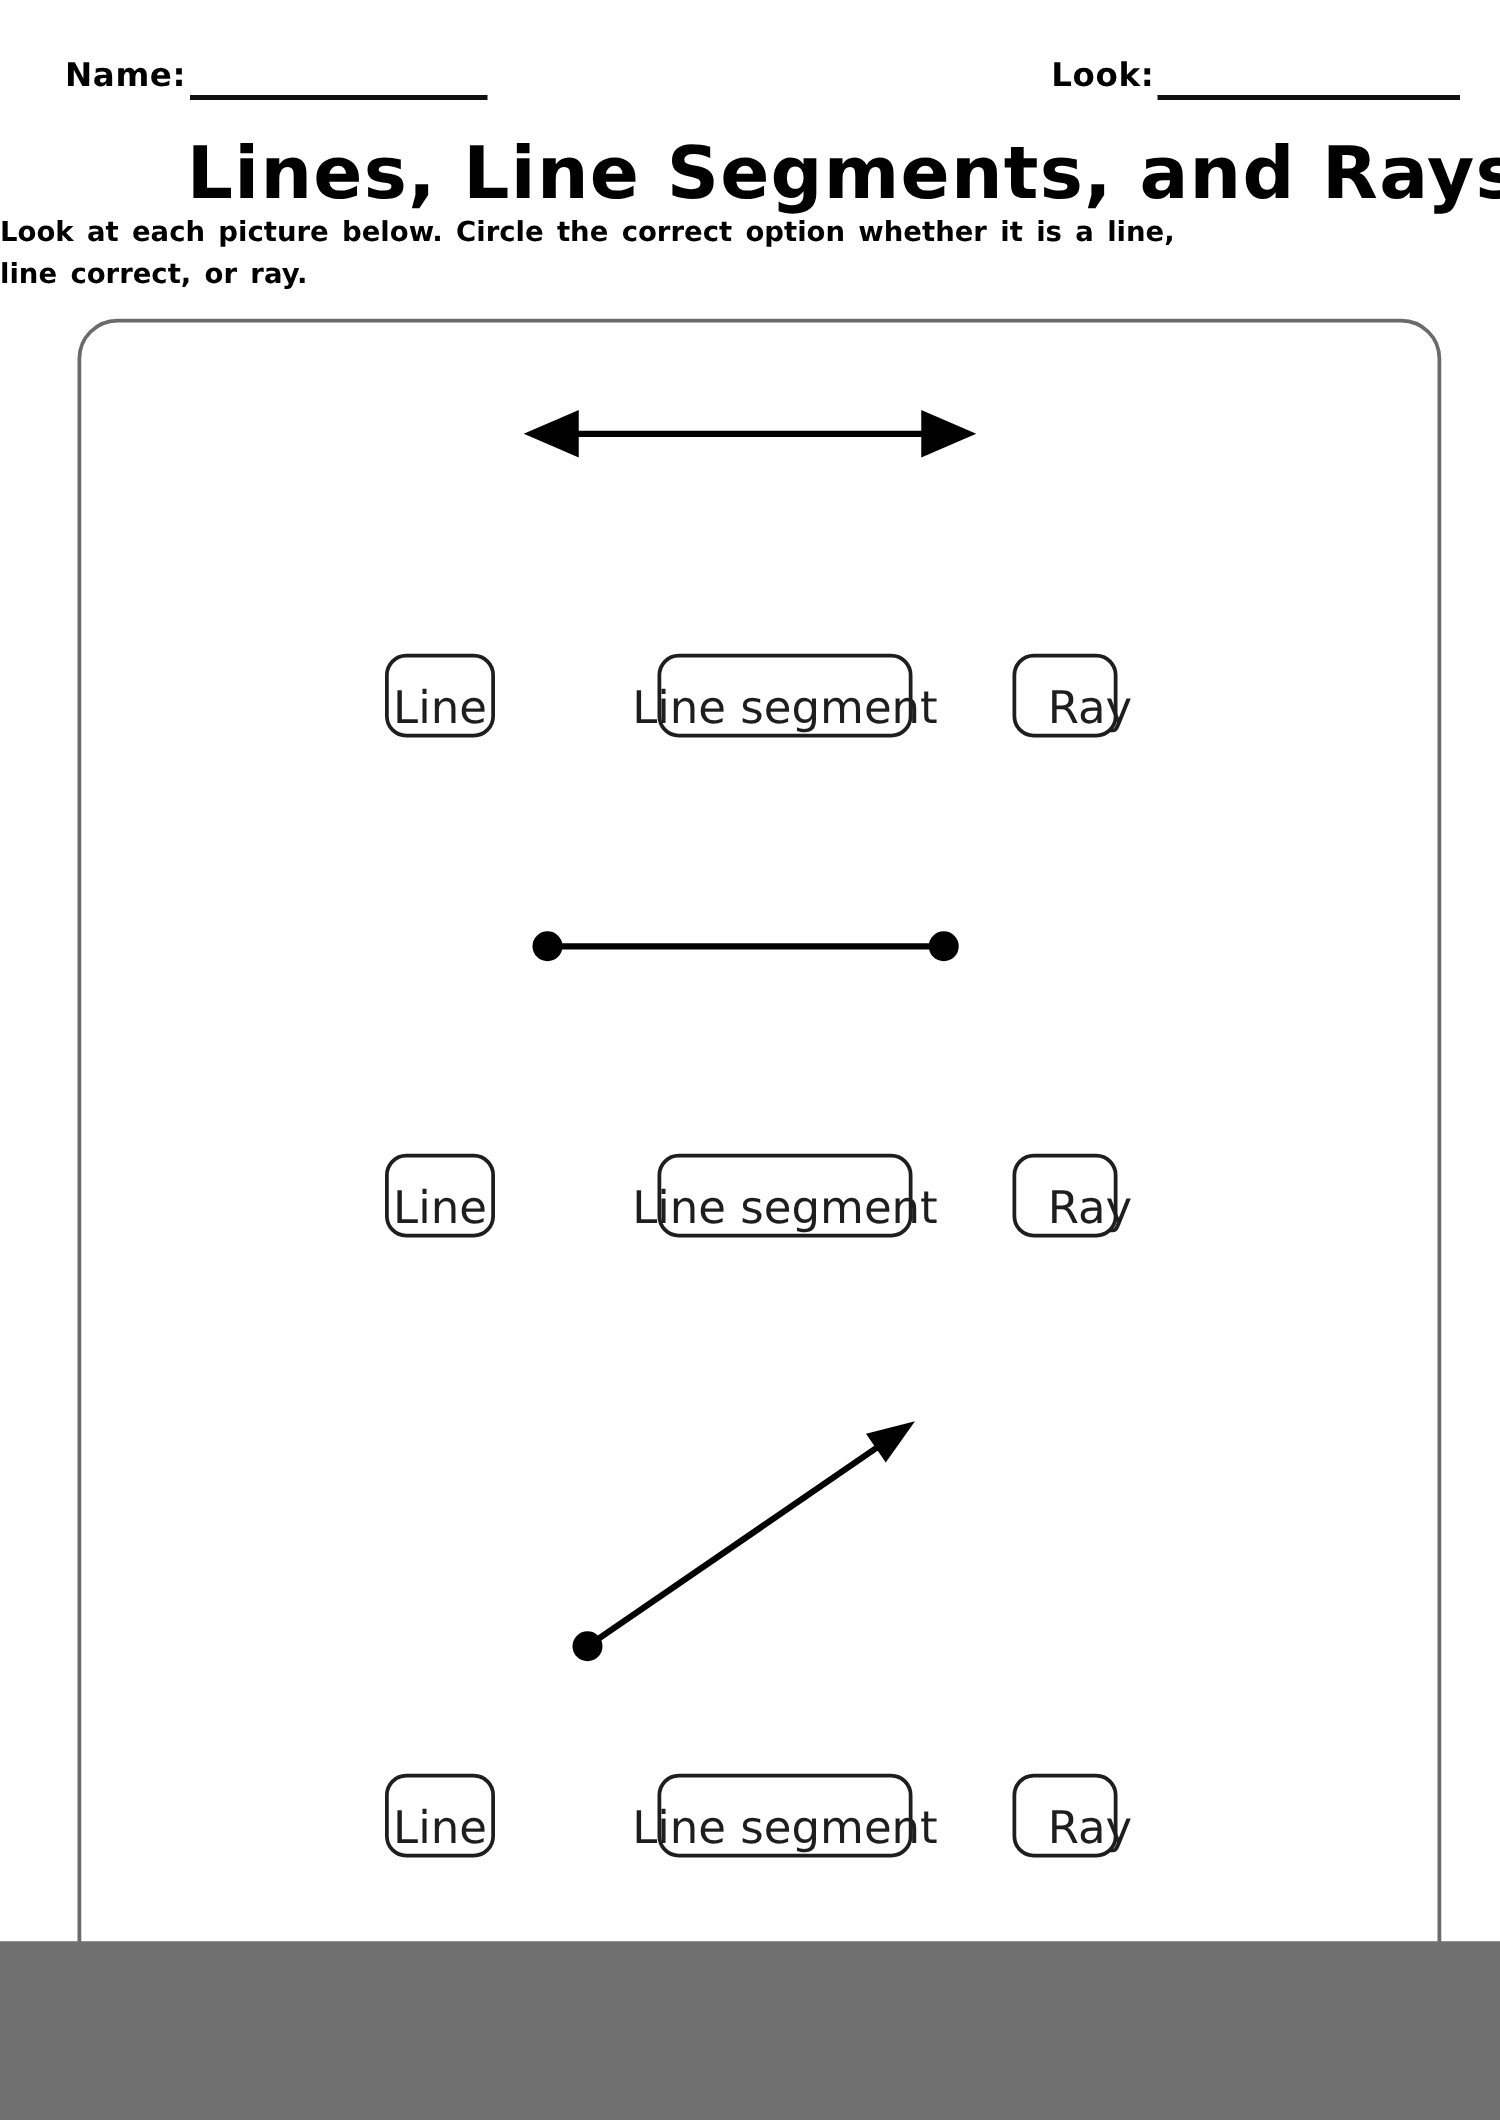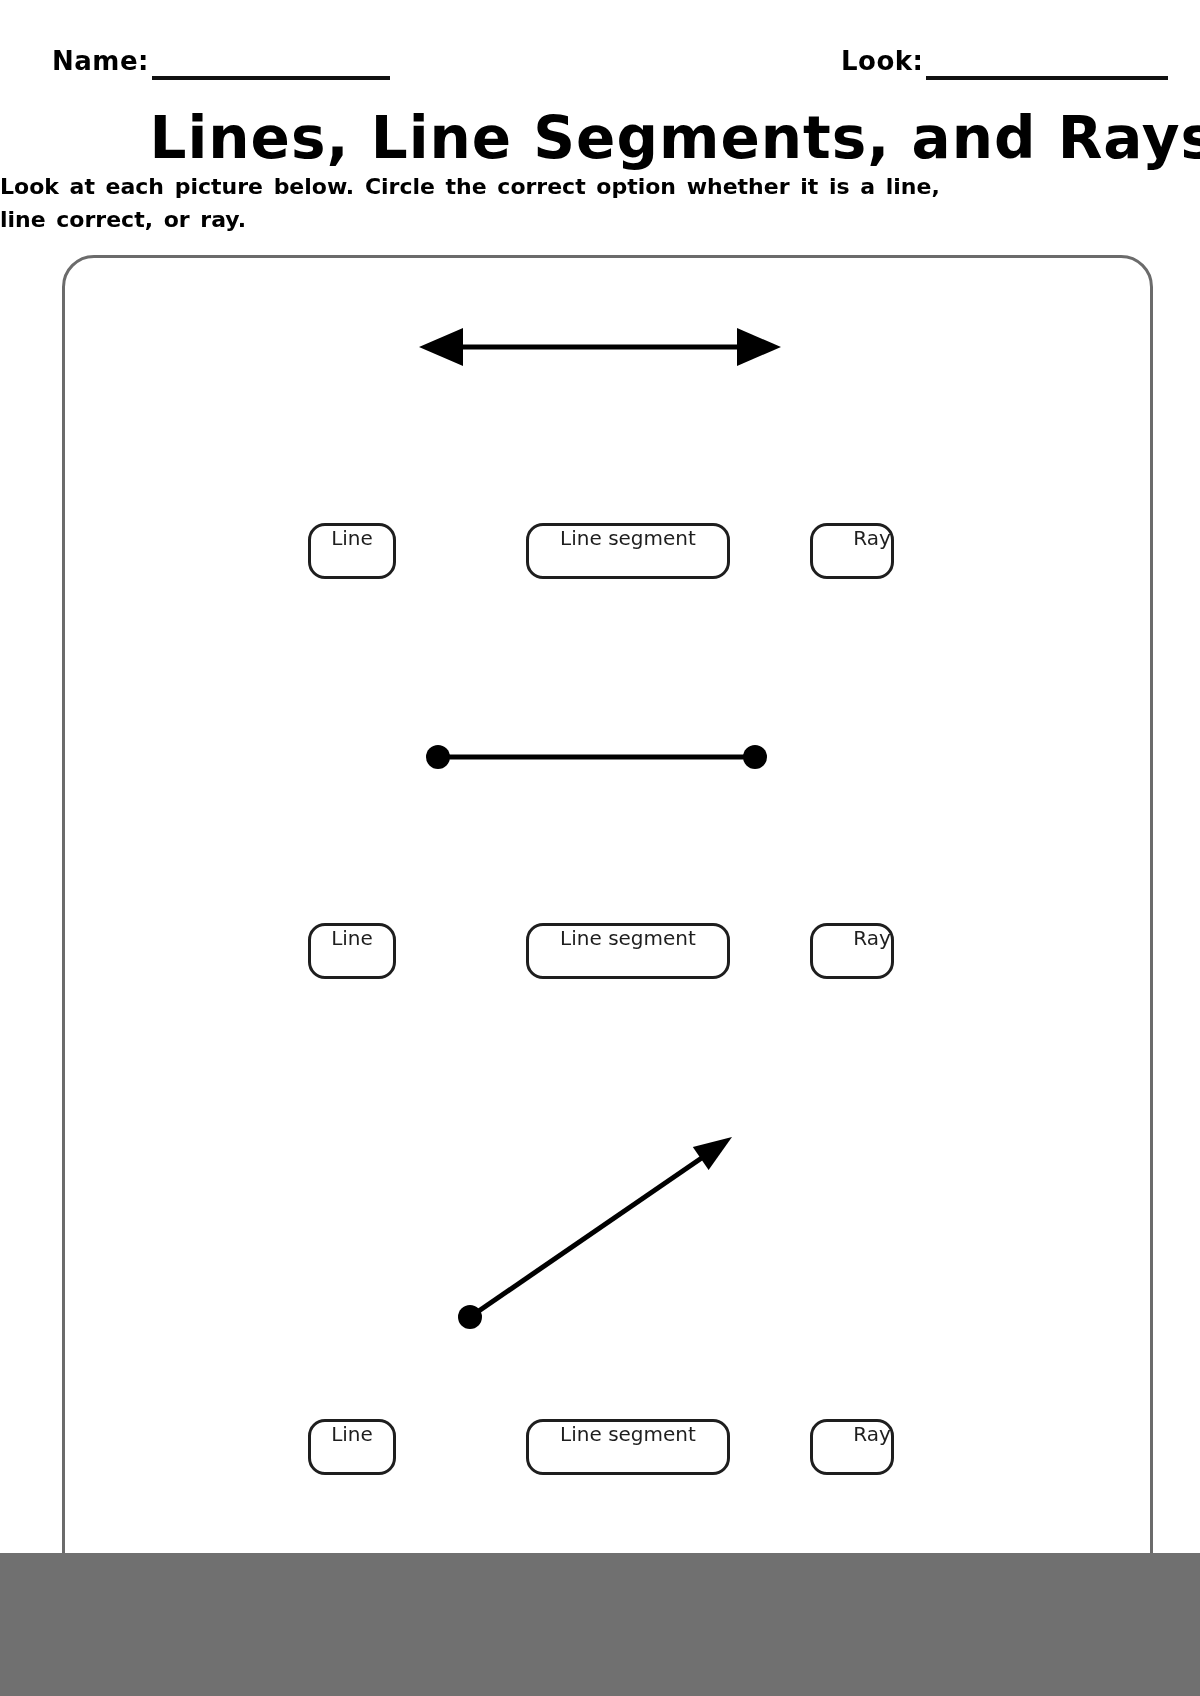--- a/index.html
+++ b/index.html
@@ -60,27 +60,27 @@
   
   .figure { position: absolute; }
   .figure svg { display: block; }
   .fig-line    { left: 405px; top: 320px; }
   .fig-segment { left: 420px; top: 735px; }
   .fig-ray     { left: 450px; top: 1120px; }
 
   
   .option {
     position: absolute;
-    height: 56px;
+    height: 67px;
     box-sizing: border-box;
     border: 3px solid #1e1e1e;
     border-radius: 17px;
     background: #ffffff;
-    display: flex; align-items: flex-start; justify-content: center;
-    font-size: 20px; font-weight: 400;
+    display: flex; align-items: flex-end; justify-content: center;
+    font-size: 36px; font-weight: 400;
     color: #1e1e1e;
     cursor: pointer;
     white-space: nowrap;
   }
   .row1 { top: 523px; }
   .row2 { top: 923px; }
   .row3 { top: 1419px; }
   .opt-line    { left: 308px; width: 88px; }
   .opt-segment { left: 526px; width: 204px; }
   .opt-ray     { left: 810px; width: 84px; padding-left: 40px; }

